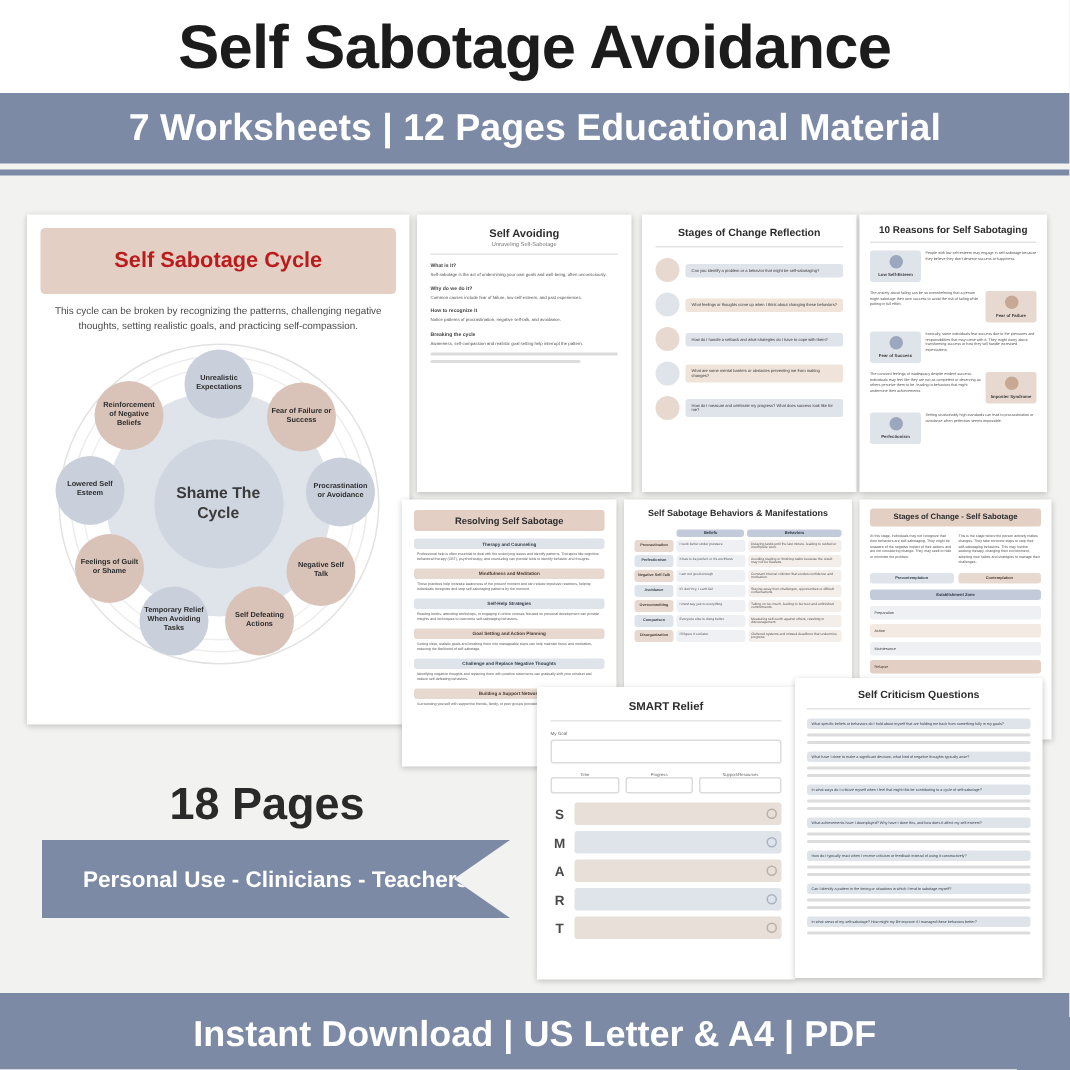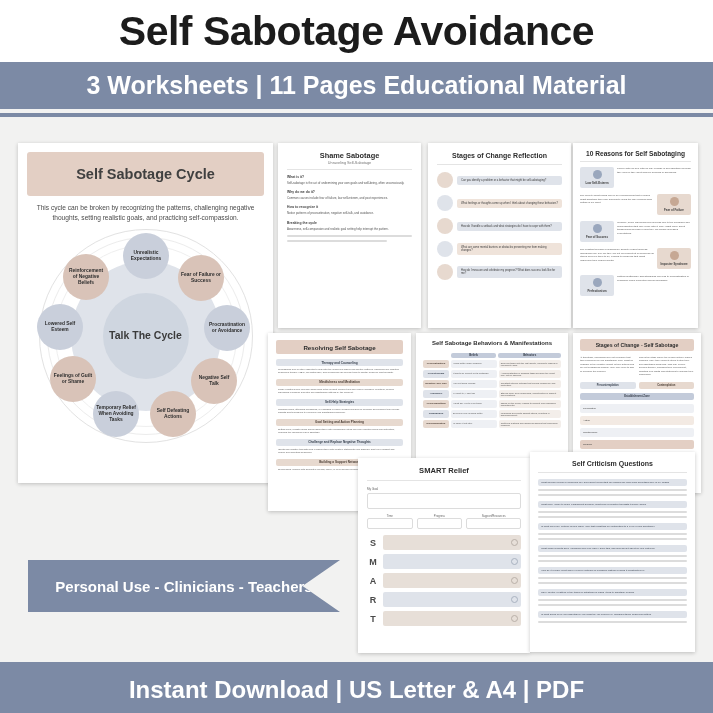--- a/index.html
+++ b/index.html
@@ -63,21 +63,21 @@
     box-shadow: 0 1px 4px rgba(0,0,0,0.22);
     overflow:hidden;
   }
 
   
   #cycleCard { left:18px; top:143px; width:255px; height:340px; }
   .cyc-head {
     margin:9px 9px 0 9px; height:44px; background:#e3cfc4; border-radius:3px;
     display:flex; align-items:center; justify-content:center;
   }
-  .cyc-head span { font-size:14.5px; font-weight:bold; color:#404040; }
+  .cyc-head span { font-size:14.5px; font-weight:bold; color:#b91c1c; }
   .cyc-sub {
     margin:7px 18px 0 18px; text-align:center; font-size:6.6px; color:#4a4a4a; line-height:1.5;
   }
   .cyc-wheel { position:relative; width:235px; height:222px; margin:2px auto 0 auto; }
   .wheel-ring {
     position:absolute; left:50%; top:50%; transform:translate(-50%,-50%);
     width:150px; height:150px; border-radius:50%;
     background:#dfe3ea;
   }
   .wheel-ring.inner {
@@ -126,55 +126,55 @@
   #doc9 { left:530px; top:452px; width:165px; height:200px; }
   .tiny { font-size:4.2px; color:#555; line-height:1.45; }
 </style>
 </head>
 <body>
 
 <div class="top-title">
   <span>Self Sabotage Avoidance</span>
 </div>
 <div class="subtitle-bar">
-  <span>3 Worksheets | 11 Pages Educational Material</span>
+  <span>7 Worksheets | 12 Pages Educational Material</span>
 </div>
 <div class="thin-rule"></div>
 
 <div class="sheet" id="cycleCard">
   <div class="cyc-head">
     <span>Self Sabotage Cycle</span>
   </div>
   <div class="cyc-sub">This cycle can be broken by recognizing the patterns, challenging negative thoughts, setting realistic goals, and practicing self-compassion.</div>
 
   <div class="cyc-wheel">
     <div class="arc-deco"></div>
     <div class="arc-deco d2"></div>
     <div class="arc-deco d3"></div>
     <div class="wheel-ring"></div>
     <div class="wheel-ring inner"></div>
     <div class="wheel-center">
-      <div>Talk The Cycle</div>
+      <div>Shame The Cycle</div>
     </div>
 
     <div class="node sw2" style="left:95px; top:8px;">Unrealistic Expectations</div>
     <div class="node sw1" style="left:150px; top:30px;">Fear of Failure or Success</div>
     <div class="node sw2" style="left:176px; top:80px;">Procrastination or Avoidance</div>
     <div class="node sw1" style="left:163px; top:133px;">Negative Self Talk</div>
     <div class="node sw1" style="left:122px; top:166px;">Self Defeating Actions</div>
     <div class="node sw2" style="left:65px; top:166px;">Temporary Relief When Avoiding Tasks</div>
     <div class="node sw1" style="left:22px; top:131px;">Feelings of Guilt or Shame</div>
     <div class="node sw2" style="left:9px; top:79px;">Lowered Self Esteem</div>
     <div class="node sw1" style="left:35px; top:29px;">Reinforcement of Negative Beliefs</div>
   </div>
 </div>
 
 <div class="sheet" id="doc2">
   <div style="padding:8px 9px 0 9px;">
-    <div class="mini-title" style="font-size:7.4px;">Shame Sabotage</div>
+    <div class="mini-title" style="font-size:7.4px;">Self Avoiding</div>
     <div style="font-size:3.8px; text-align:center; color:#777; margin-top:1px;">Unraveling Self-Sabotage</div>
     <div style="height:1px;background:#e4e4e4;margin:4px 0 5px 0;"></div>
     <div style="font-size:3.4px;font-weight:bold;color:#444;">What is it?</div>
     <div class="tiny" style="font-size:2.9px;margin:2px 0 5px 0;">Self-sabotage is the act of undermining your own goals and well-being, often unconsciously.</div>
     <div style="font-size:3.4px;font-weight:bold;color:#444;">Why do we do it?</div>
     <div class="tiny" style="font-size:2.9px;margin:2px 0 5px 0;">Common causes include fear of failure, low self-esteem, and past experiences.</div>
     <div style="font-size:3.4px;font-weight:bold;color:#444;">How to recognize it</div>
     <div class="tiny" style="font-size:2.9px;margin:2px 0 5px 0;">Notice patterns of procrastination, negative self-talk, and avoidance.</div>
     <div style="font-size:3.4px;font-weight:bold;color:#444;">Breaking the cycle</div>
     <div class="tiny" style="font-size:2.9px;margin:2px 0 4px 0;">Awareness, self-compassion and realistic goal setting help interrupt the pattern.</div>
@@ -448,20 +448,21 @@
         <div class="line" style="margin:3px 0;"></div>
     </div>
     <div>
       <div style="background:#dfe3ea;border-radius:2px;font-size:2.5px;color:#39424f;padding:2px 3px;">In what areas of my self-sabotage? How might my life improve if I managed these behaviors better?</div>
       <div class="line" style="margin:3px 0;"></div>
     </div>
   </div>
 </div>
 
 <div class="pages-banner">
+  <div class="big">18 Pages</div>
   <div class="flag">
     <span>Personal Use - Clinicians - Teachers</span>
   </div>
 </div>
 
 <div class="footer-rule"></div>
 <div class="footer-bar">
   <span>Instant Download | US Letter &amp; A4 | PDF</span>
 </div>
 

